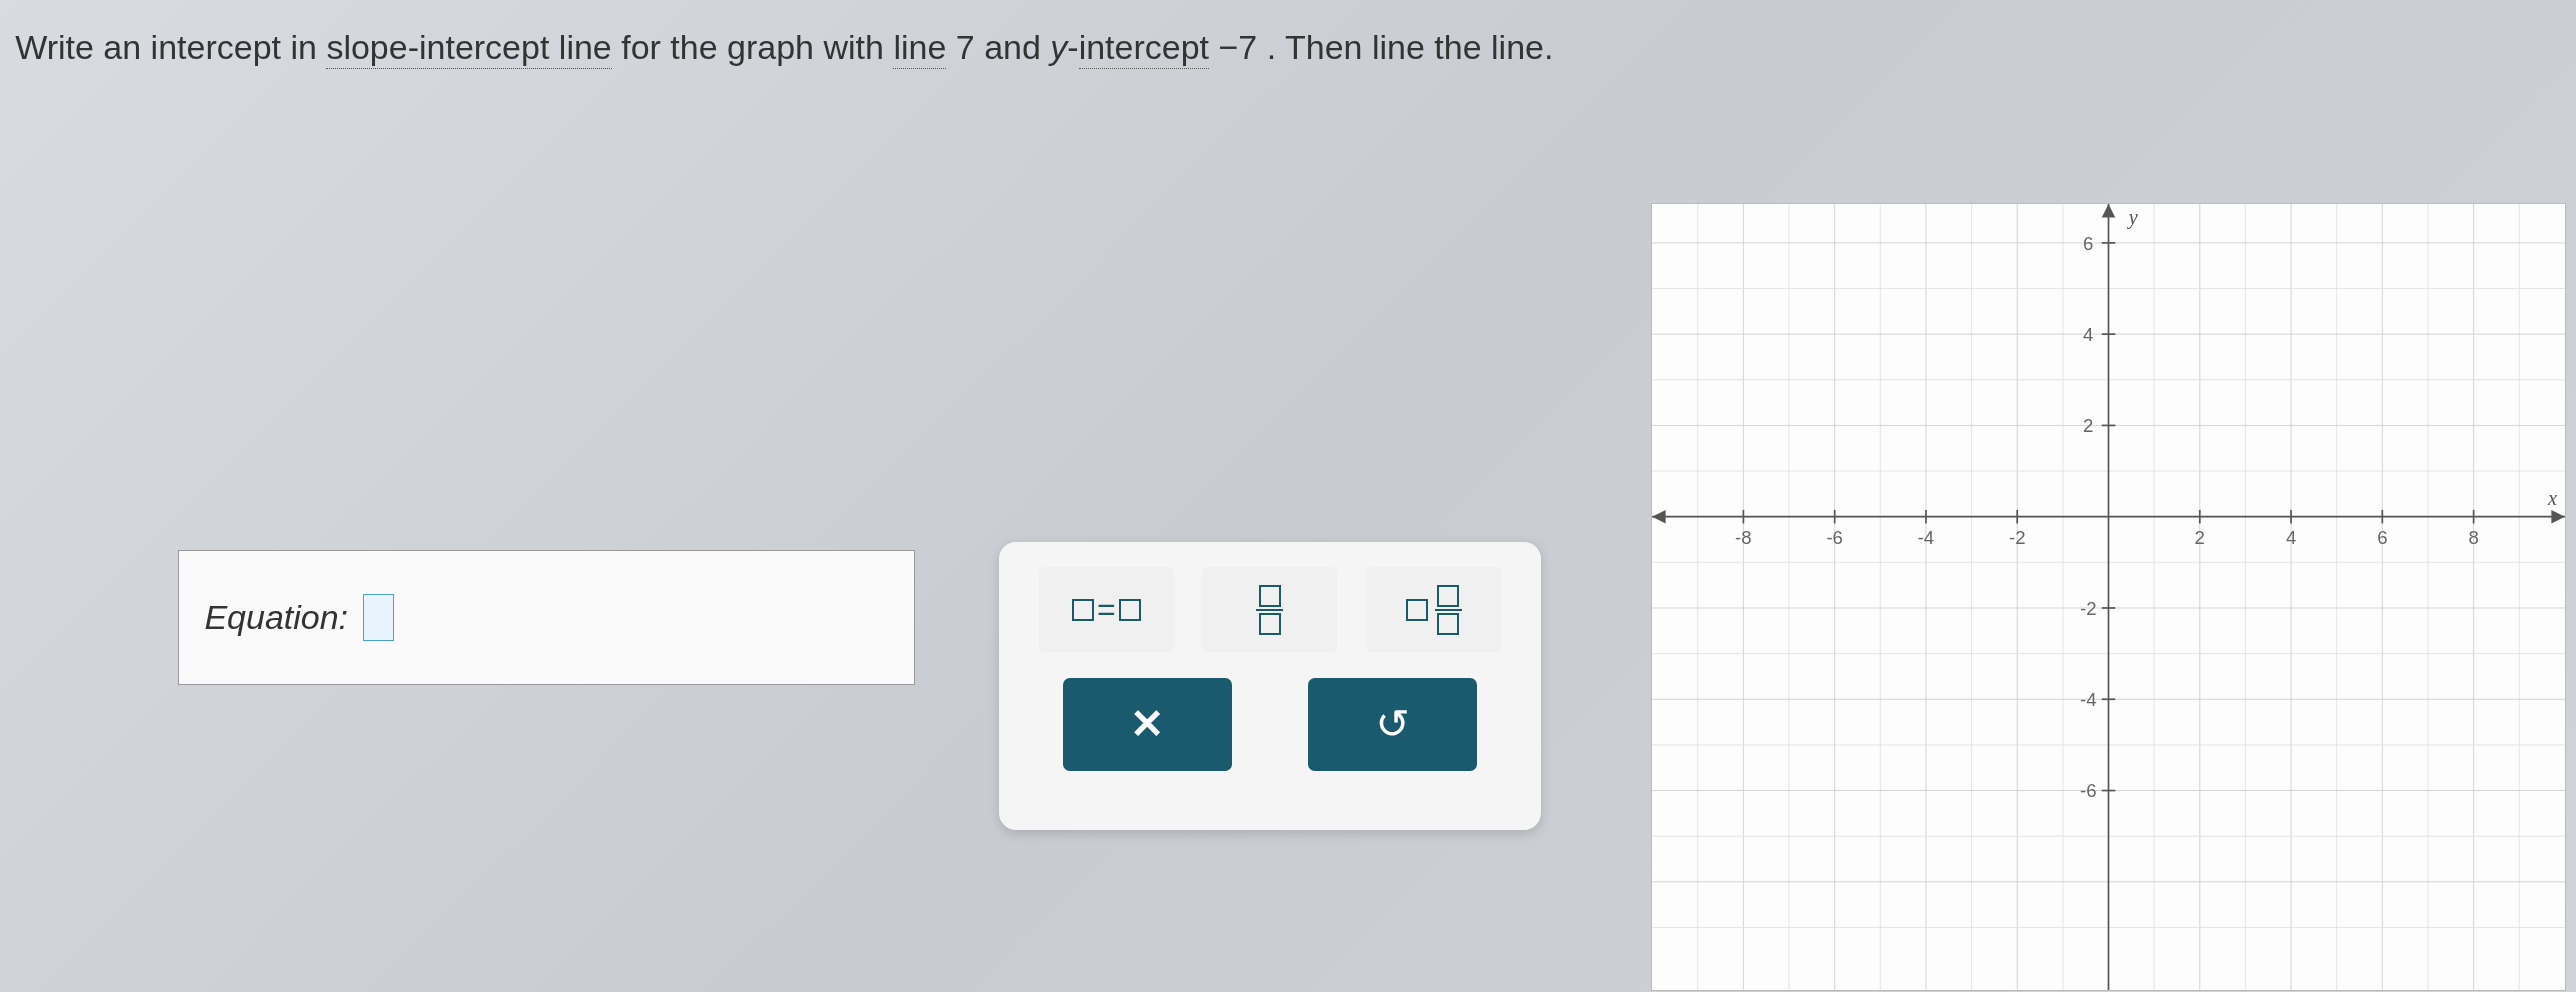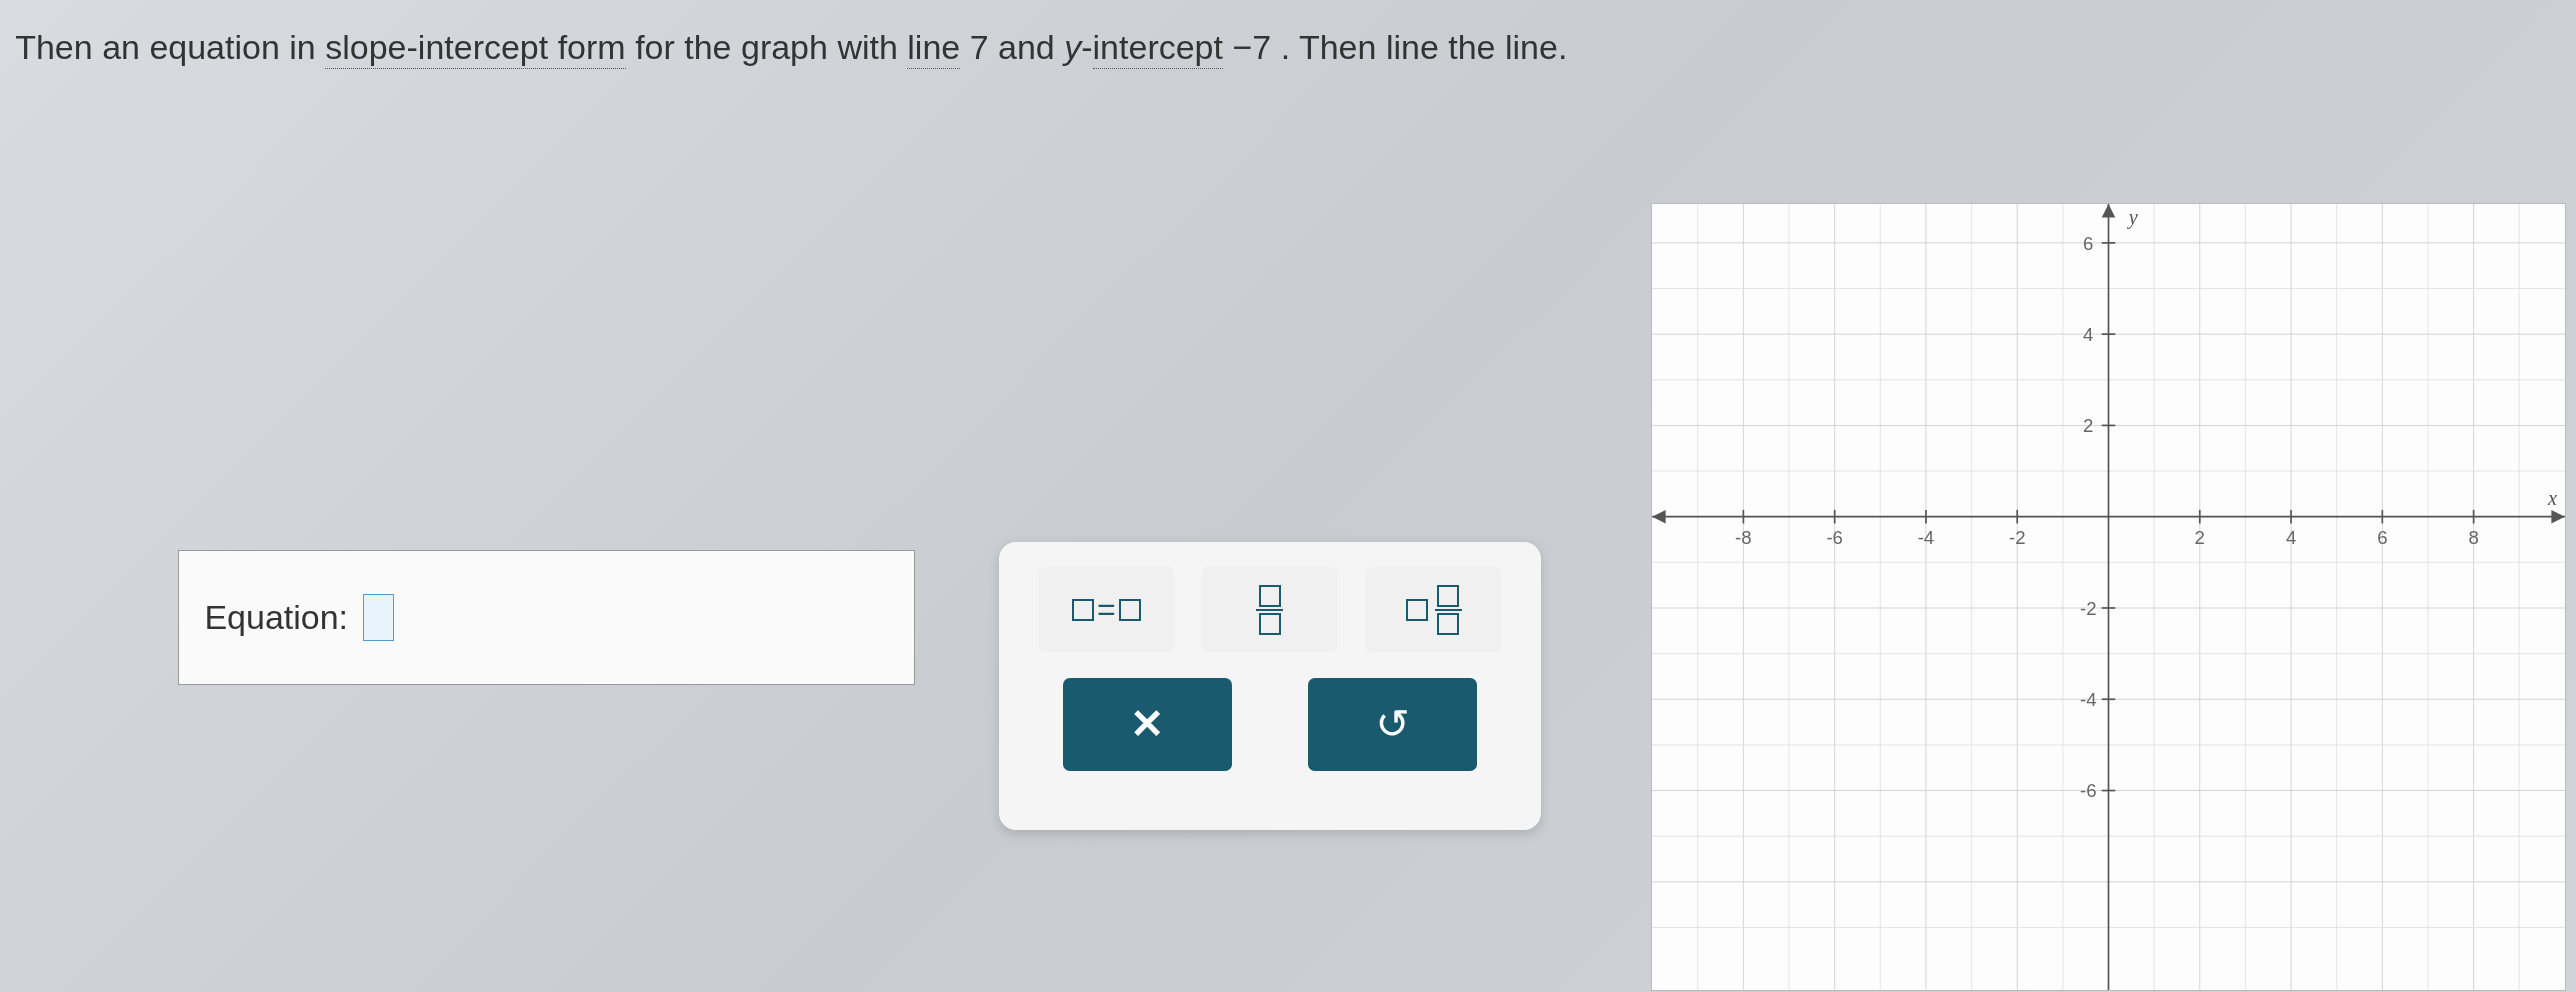--- a/index.html
+++ b/index.html
@@ -41,20 +41,21 @@
       height: 135px;
       background: #fafafa;
       border: 1.7px solid #999;
       display: flex;
       align-items: center;
       padding-left: 25.4px;
     }
     .equation-label {
       font-size: 34px;
       color: #333;
+      font-style: italic;
     }
     .equation-input {
       width: 30.5px;
       height: 47px;
       border: 1.7px solid #4a9fd8;
       background: #e8f4fb;
       margin-left: 15.2px;
       display: inline-block;
       vertical-align: middle;
     }
@@ -171,22 +172,22 @@
     }
     .tick-mark {
       stroke: #555;
       stroke-width: 2;
     }
   </style>
 </head>
 <body>
 
 <div class="question-text">
-  <span>Then an equation in </span>
-  <span class="dotted-underline">slope-intercept form</span>
+  <span>Write an intercept in </span>
+  <span class="dotted-underline">slope-intercept line</span>
   <span> for the graph with </span>
   <span class="dotted-underline">line</span>
   <span> 7 </span>
   <span>and </span>
   <span class="italic">y</span><span>-</span><span class="dotted-underline">intercept</span>
   <span class="minus"> −</span><span>7</span>
   <span>. Then line the line.</span>
 </div>
 
 <div class="equation-box">

